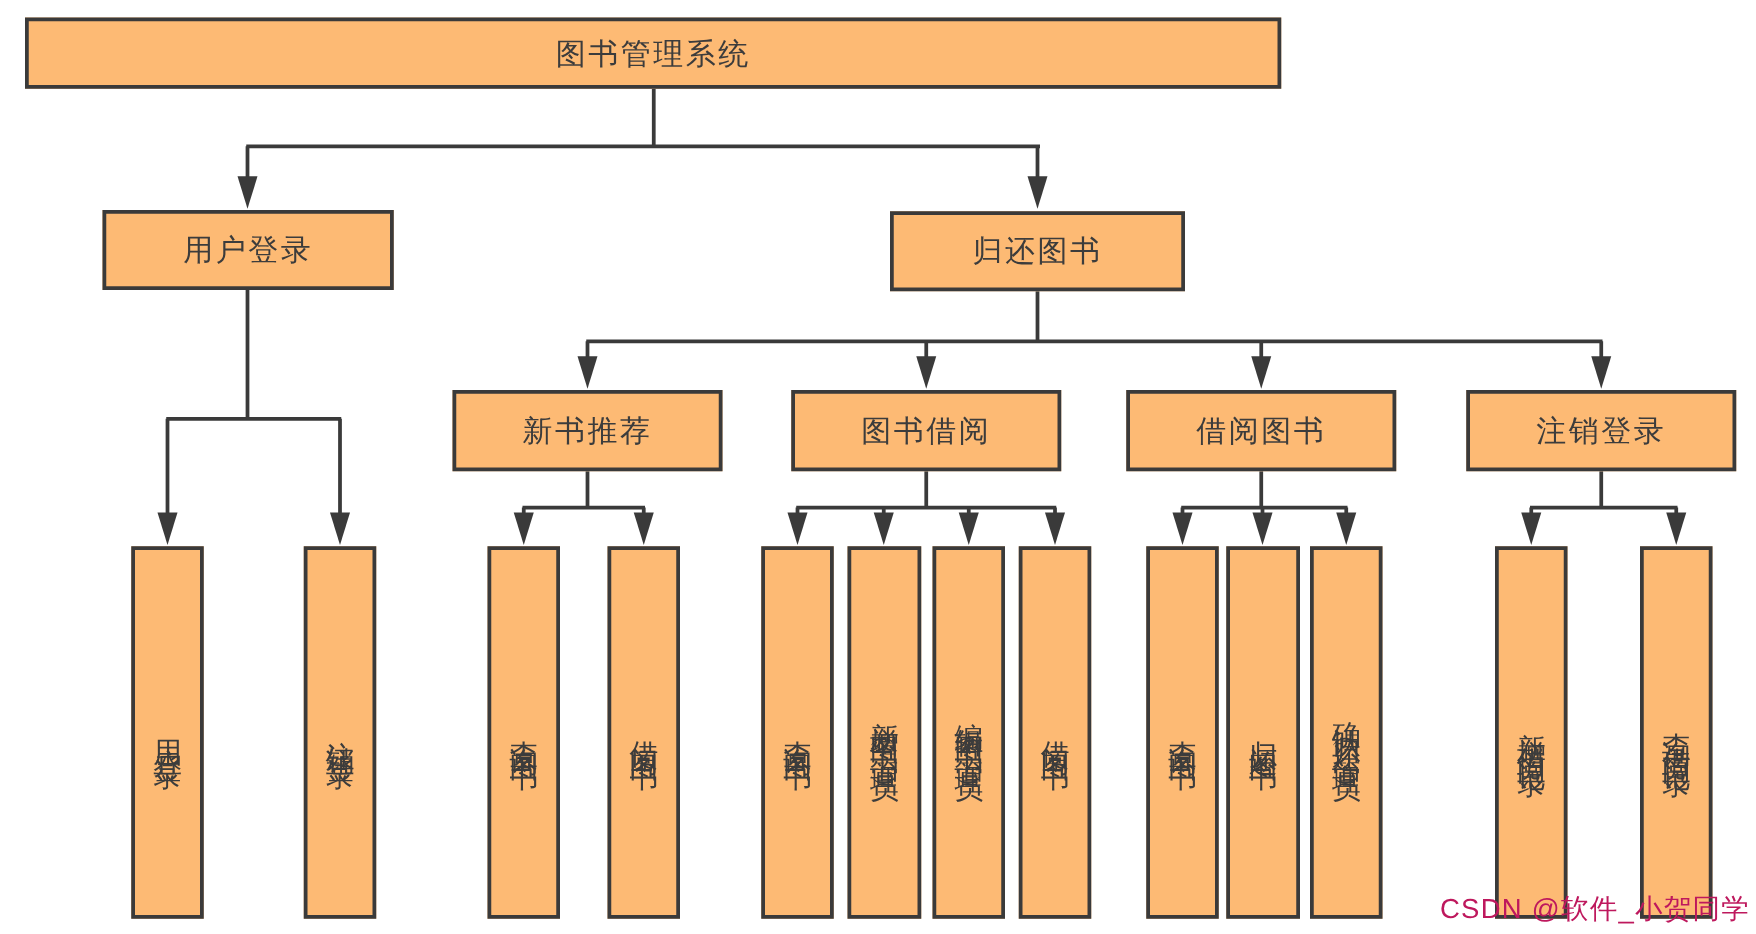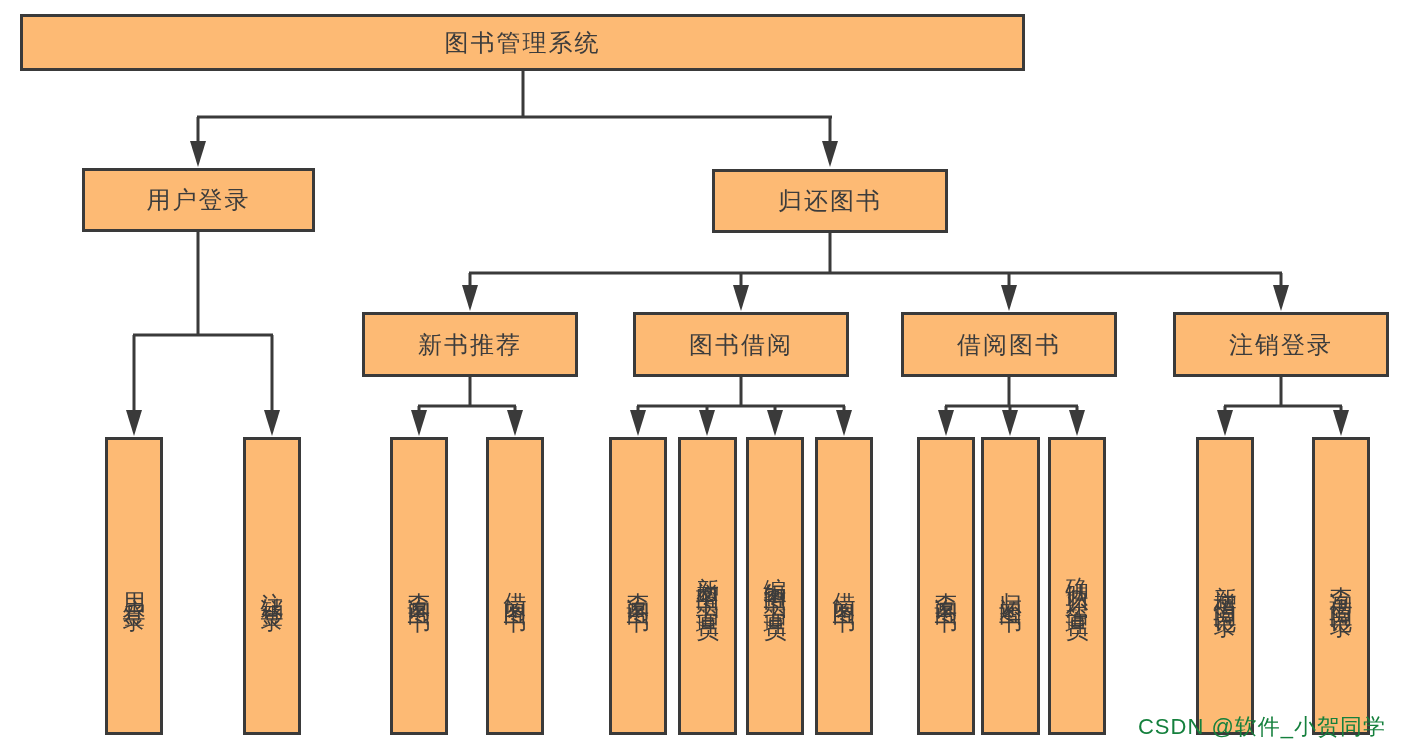--- a/index.html
+++ b/index.html
@@ -29,24 +29,24 @@
   .box.v span{
     writing-mode:vertical-rl;
     text-orientation:mixed;
     font-size:23px;
     letter-spacing:6px;
     line-height:1;
     white-space:nowrap;
   }
   .watermark{
     position:absolute;
-    right:19px;
+    right:5px;
     top:712px;
     font-size:22px;
-    color:#15803d;
+    color:#be185d;
     letter-spacing:1px;
     z-index:5;
     white-space:nowrap;
     text-align:center;
   }
   .stroke{fill:none;stroke:#3a3a3a;stroke-width:3;}
   .arrow{fill:#3a3a3a;stroke:none;}
 </style>
 </head>
 <body>

